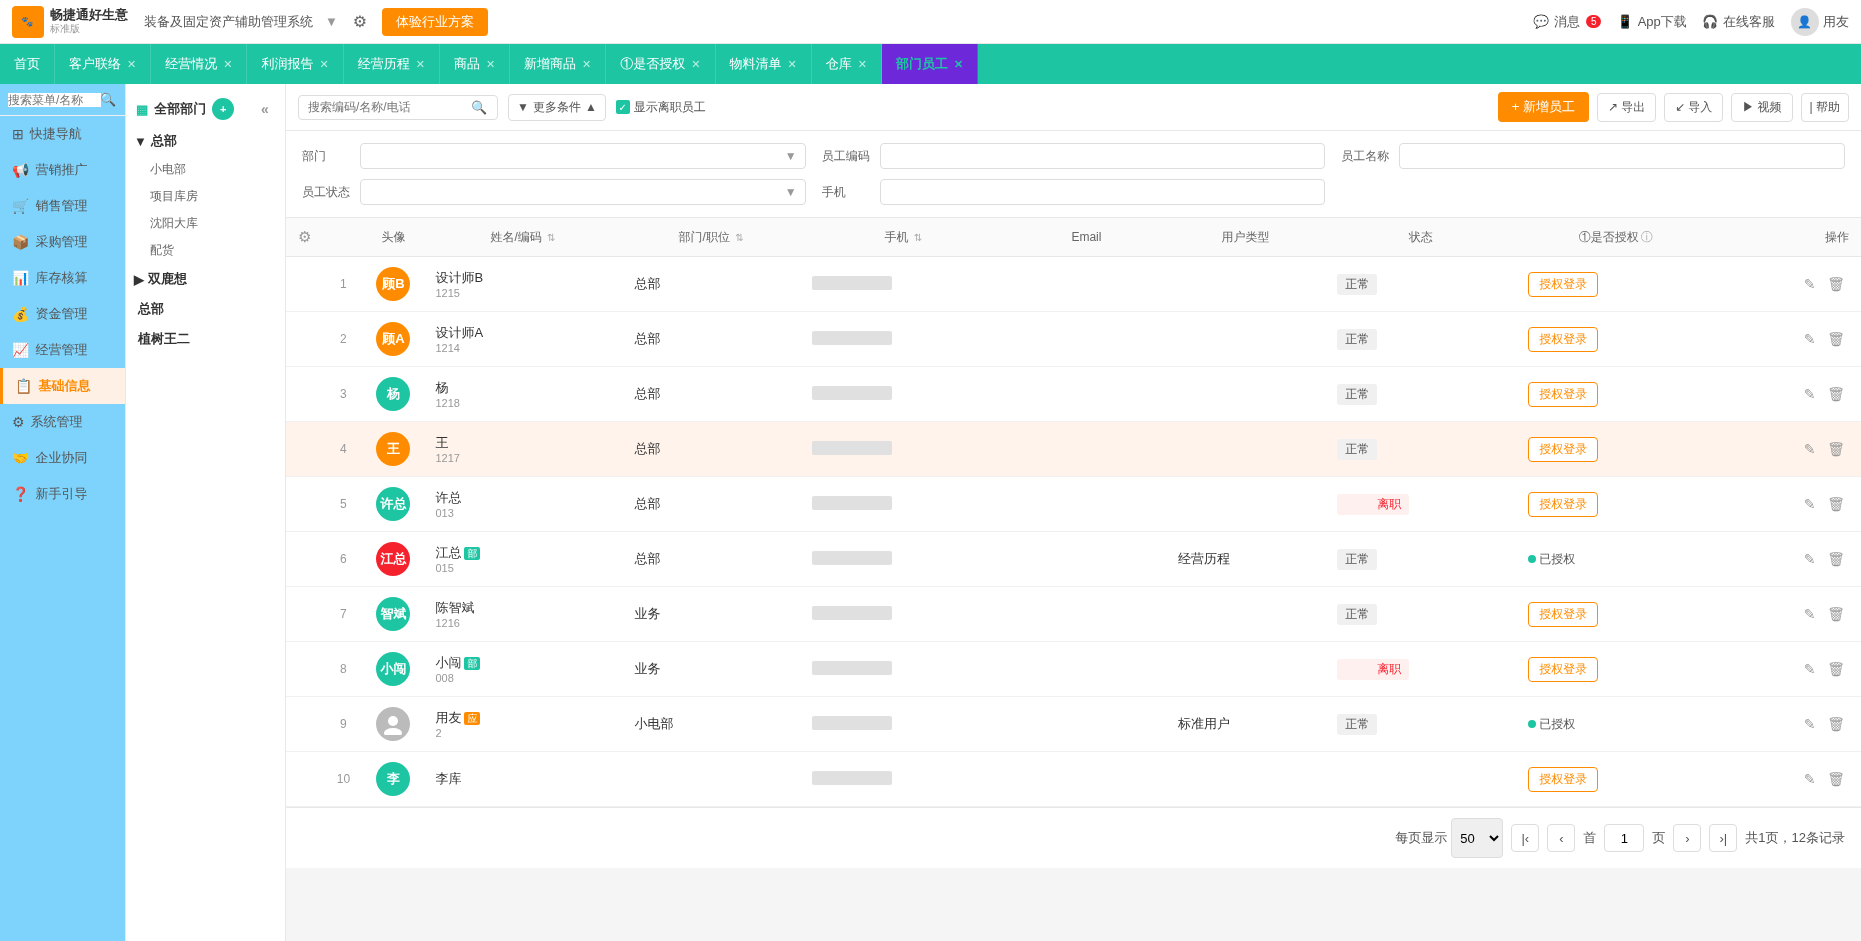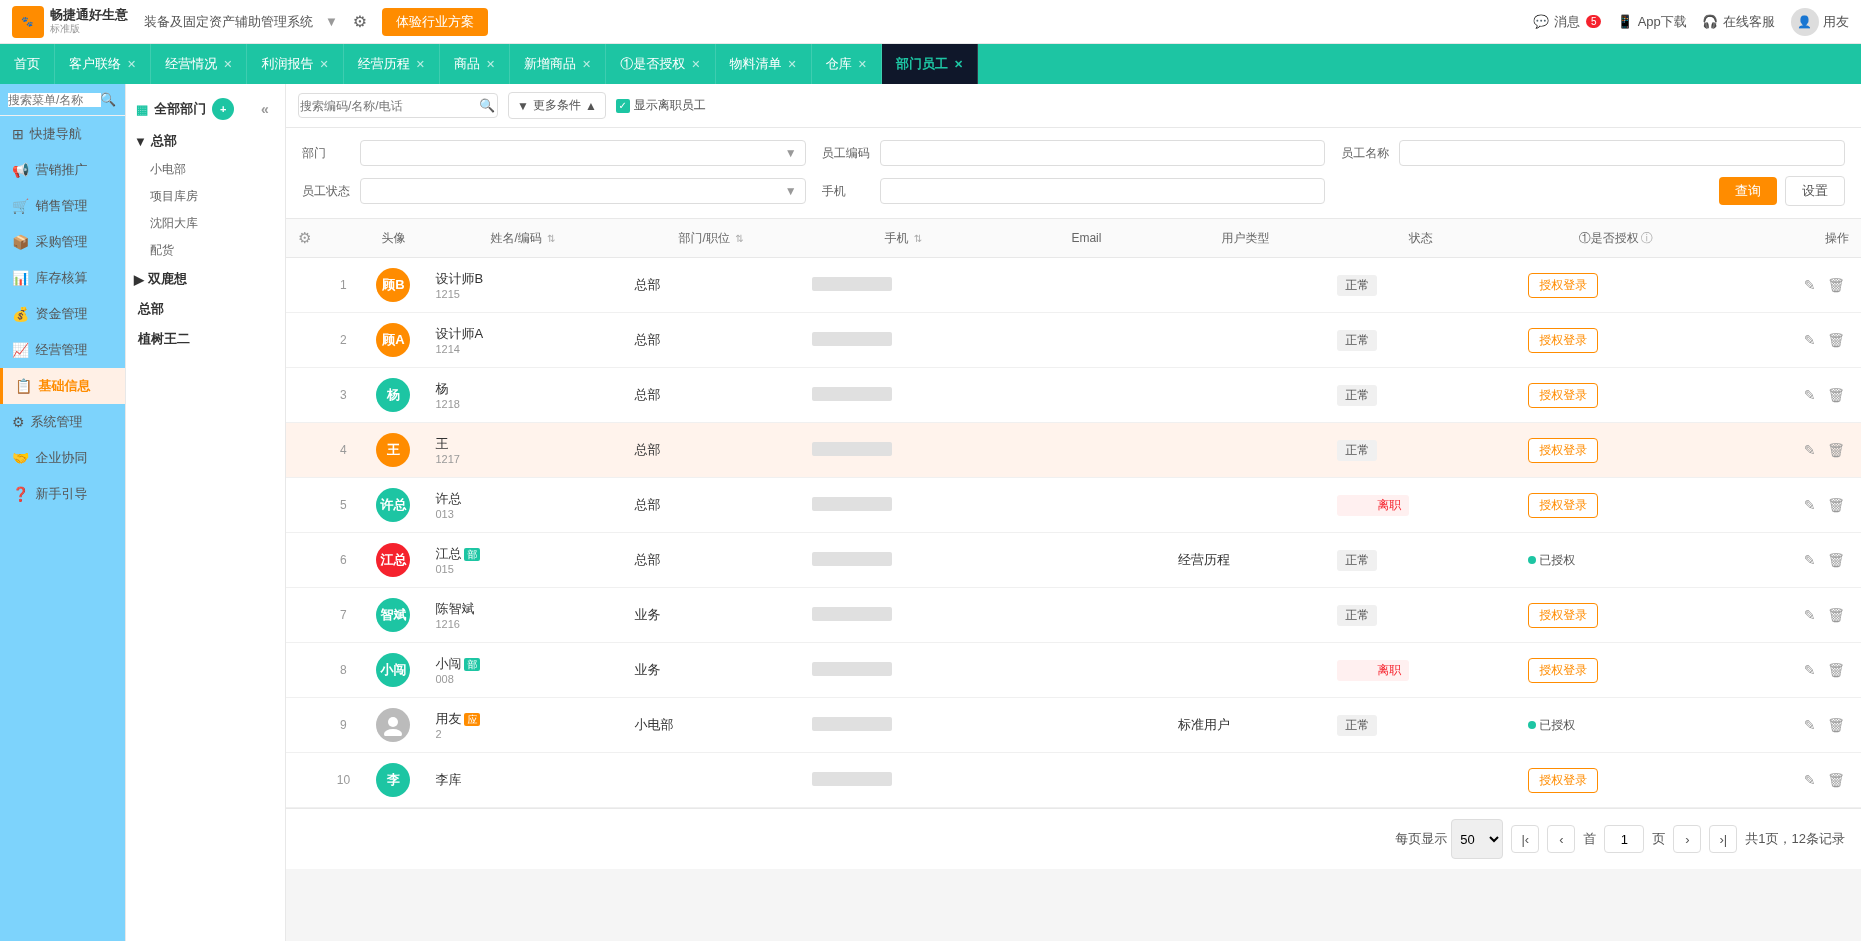--- a/index.html
+++ b/index.html
@@ -40,21 +40,21 @@
       padding: 0 14px;
       display: flex;
       align-items: center;
       color: #fff;
       cursor: pointer;
       font-size: 13px;
       white-space: nowrap;
       border-right: 1px solid rgba(255,255,255,0.15);
       gap: 4px;
     }
-    .nav-tab.active { background: #0f172a; color: #1dc5a3; font-weight: bold; }
+    .nav-tab.active { background: #6d28d9; color: #1dc5a3; font-weight: bold; }
     .nav-tab .close-x { color: rgba(255,255,255,0.7); font-size: 11px; margin-left: 2px; }
     .nav-tab.active .close-x { color: #1dc5a3; }
 
     
     .main-layout { display: flex; height: calc(100vh - 84px); }
 
     
     .sidebar {
       width: 126px;
       background: #7dd3fc;
@@ -123,21 +123,21 @@
       display: flex;
       align-items: center;
       gap: 10px;
       border-bottom: 1px solid #e8e8e8;
     }
     .search-input-wrap {
       display: flex;
       align-items: center;
       border: 1px solid #ddd;
       border-radius: 4px;
-      padding: 4px 1px;
+      padding: 4px 9px;
       gap: 4px;
       width: 200px;
     }
     .search-input-wrap input { border: none; outline: none; font-size: 12px; width: 100%; }
     .more-filter { display: flex; align-items: center; gap: 4px; color: #555; cursor: pointer; font-size: 12px; border: 1px solid #ddd; padding: 4px 8px; border-radius: 4px; }
     .show-resigned { display: flex; align-items: center; gap: 4px; color: #555; font-size: 12px; cursor: pointer; }
     .checkbox-checked { width: 14px; height: 14px; background: #1dc5a3; border-radius: 2px; display: flex; align-items: center; justify-content: center; color: #fff; font-size: 10px; }
     .toolbar-right { margin-left: auto; display: flex; align-items: center; gap: 8px; }
     .btn-add { background: #ff8c00; color: #fff; border: none; padding: 6px 14px; border-radius: 4px; cursor: pointer; font-size: 13px; display: flex; align-items: center; gap: 4px; }
     .btn-export, .btn-import { background: #fff; border: 1px solid #ddd; color: #555; padding: 5px 10px; border-radius: 4px; cursor: pointer; font-size: 12px; display: flex; align-items: center; gap: 3px; }
@@ -472,20 +472,33 @@
           </div>
           <div class="more-filter">
             <span>▼</span>
             <span>更多条件</span>
             <span>▲</span>
           </div>
           <div class="show-resigned">
             <div class="checkbox-checked">✓</div>
             <span>显示离职员工</span>
           </div>
+          <div class="toolbar-right">
+            <button class="btn-add">+ 新增员工</button>
+            <button class="btn-export">
+              <span>↗</span>
+              <span>导出</span>
+            </button>
+            <button class="btn-import">
+              <span>↙</span>
+              <span>导入</span>
+            </button>
+            <button class="btn-view">▶ 视频</button>
+            <button class="btn-more">| 帮助</button>
+          </div>
         </div>
 
         <div class="filter-panel">
           <div class="filter-row">
             <span class="filter-label">部门</span>
             <div class="filter-select">
               <span></span>
               <span>▼</span>
             </div>
           </div>
@@ -501,24 +514,20 @@
             <span class="filter-label">员工状态</span>
             <div class="filter-select">
               <span></span>
               <span>▼</span>
             </div>
           </div>
           <div class="filter-row">
             <span class="filter-label">手机</span>
             <input class="filter-input" type="text" style="">
           </div>
-          <div class="filter-actions">
-            <button class="btn-query">查询</button>
-            <button class="btn-reset">设置</button>
-          </div>
         </div>
 
         <div class="table-wrap">
           <table>
             <thead>
               <tr>
                 <th class="settings-col"><span class="settings-gear">⚙</span></th>
                 <th class="col-num"></th>
                 <th class="col-avatar">头像</th>
                 <th class="col-name">姓名/编码 <span class="sort-icon">⇅</span></th>

